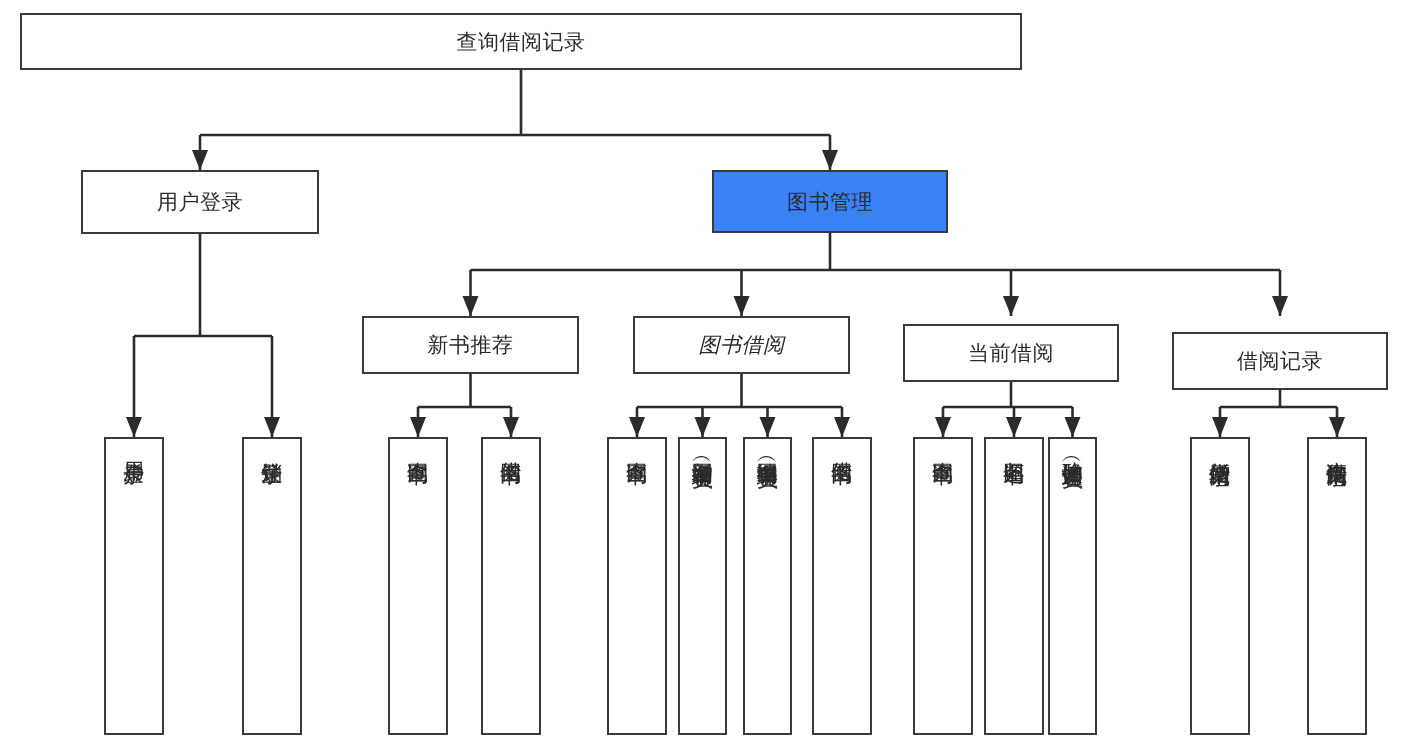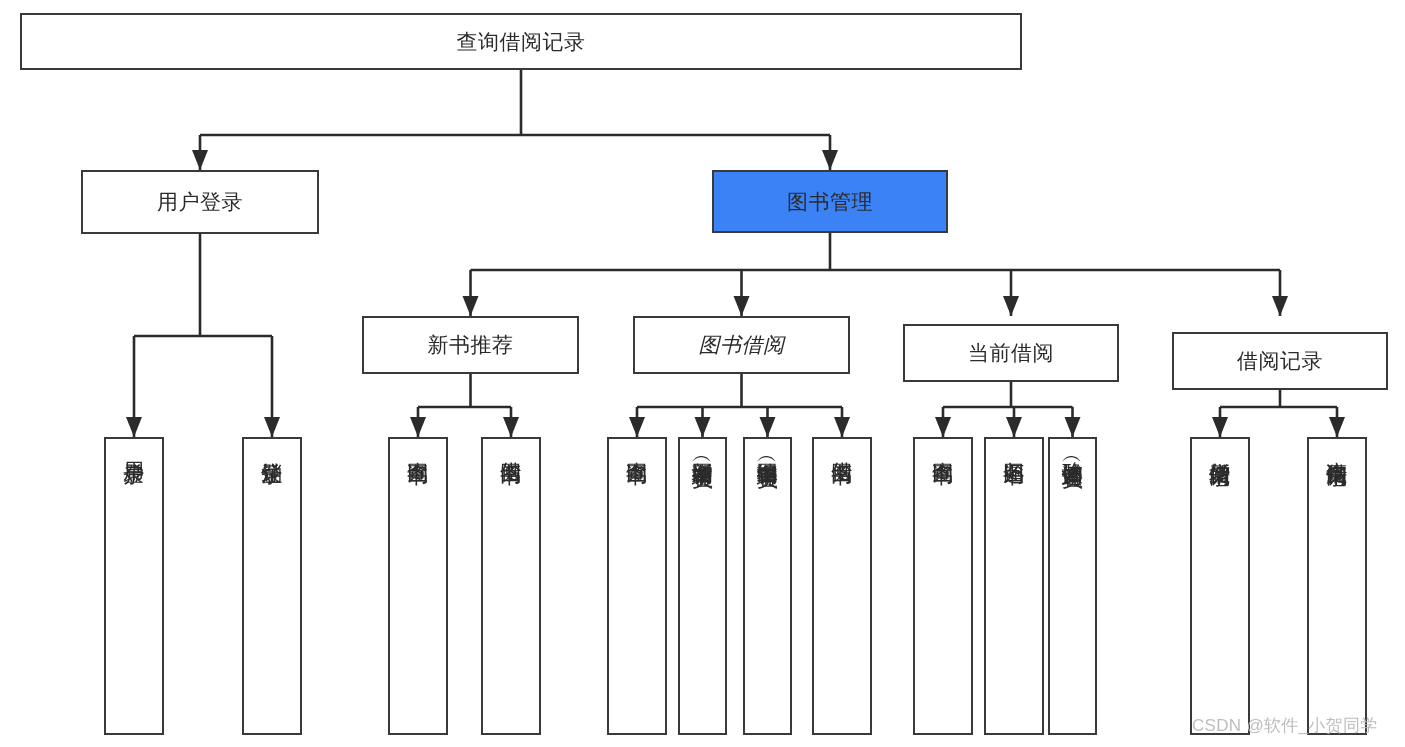--- a/index.html
+++ b/index.html
@@ -161,14 +161,13 @@
       <div class="node v" style="left: 1048px; top: 437px; width: 49px; height: 298px; border-color: rgb(58, 58, 58); background: rgb(255, 255, 255);">
         <span class="label">确认归还（管理员）</span>
       </div>
       <div class="node v" style="left: 1190px; top: 437px; width: 60px; height: 298px; border-color: rgb(58, 58, 58); background: rgb(255, 255, 255);">
         <span class="label">新增借阅记录</span>
       </div>
       <div class="node v" style="left: 1307px; top: 437px; width: 60px; height: 298px; border-color: rgb(58, 58, 58); background: rgb(255, 255, 255);">
         <span class="label">查询借阅记录</span>
       </div>
     </div>
-  <div class="watermark">CSDN @软件_小贺同学</div>
 </div>
 
 </body></html>

